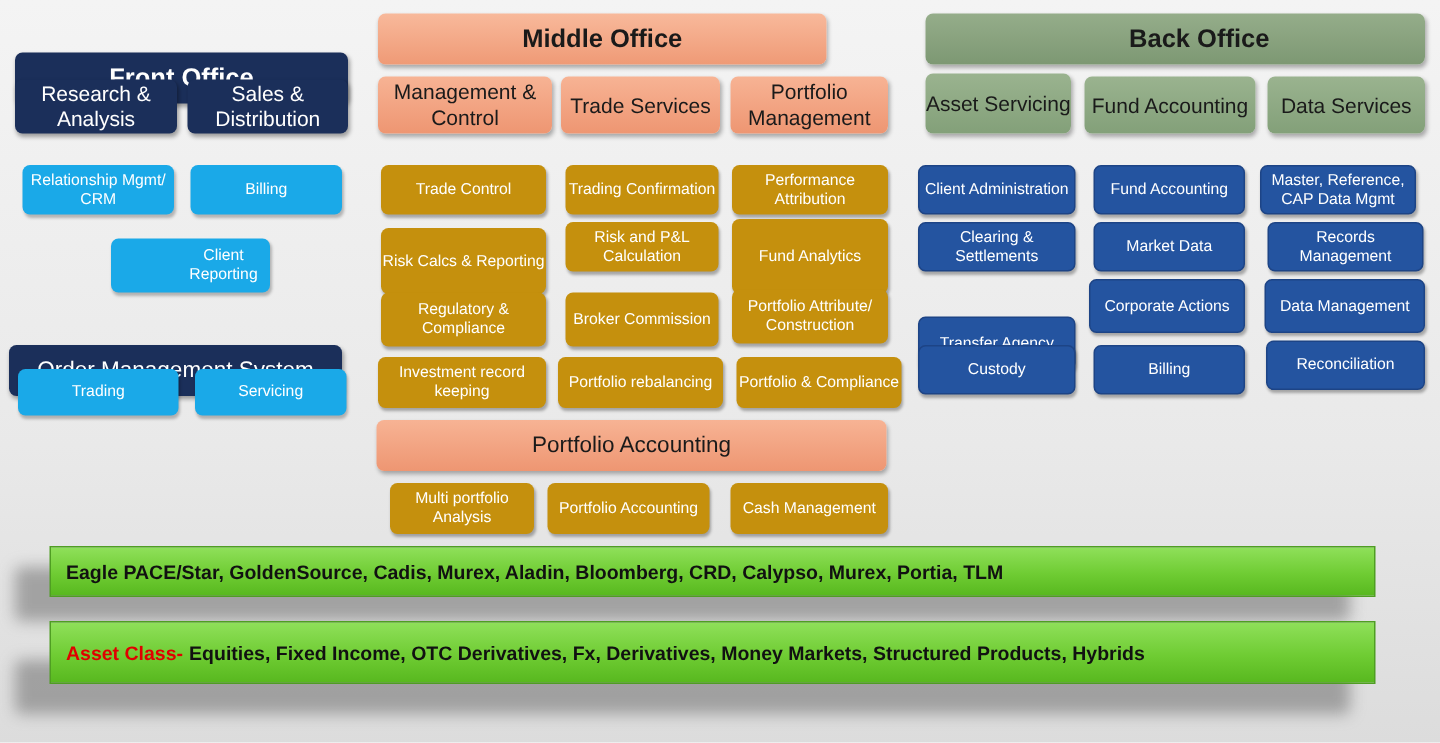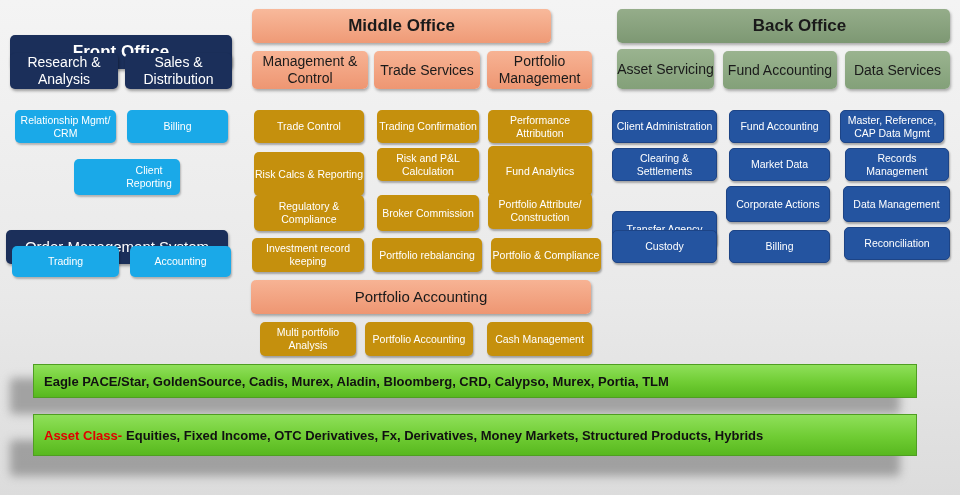--- a/index.html
+++ b/index.html
@@ -37,21 +37,21 @@
 <body>
 
 <div class="box navy hdr" style="left:10px;top:9px;width:222px;height:34px;">Front Office</div>
 <div class="box navy-sub" style="left:10px;top:53px;width:108px;height:36px;">Research &amp; Analysis</div>
 <div class="box navy-sub" style="left:125px;top:53px;width:107px;height:36px;">Sales &amp; Distribution</div>
 <div class="box cyan" style="left:15px;top:110px;width:101px;height:33px;">Relationship Mgmt/ CRM</div>
 <div class="box cyan" style="left:127px;top:110px;width:101px;height:33px;">Billing</div>
 <div class="box cyan" style="left:74px;top:159px;width:106px;height:36px;padding-left:44px;">Client Reporting</div>
 <div class="box navy" style="left:6px;top:204px;width:222px;height:34px;font-size:15px;">Order Management System</div>
 <div class="box cyan" style="left:12px;top:246px;width:107px;height:31px;">Trading</div>
-<div class="box cyan" style="left:130px;top:246px;width:101px;height:31px;">Accounting</div>
+<div class="box cyan" style="left:130px;top:246px;width:101px;height:31px;">Servicing</div>
 
 <div class="box salmon hdr" style="left:252px;top:9px;width:299px;height:34px;">Middle Office</div>
 <div class="box salmon-sub" style="left:252px;top:51px;width:116px;height:38px;">Management &amp; Control</div>
 <div class="box salmon-sub" style="left:374px;top:51px;width:106px;height:38px;">Trade Services</div>
 <div class="box salmon-sub" style="left:487px;top:51px;width:105px;height:38px;">Portfolio Management</div>
 
 <div class="box gold" style="left:254px;top:110px;width:110px;height:33px;">Trade Control</div>
 <div class="box gold" style="left:377px;top:110px;width:102px;height:33px;">Trading Confirmation</div>
 <div class="box gold" style="left:488px;top:110px;width:104px;height:33px;">Performance Attribution</div>
 

